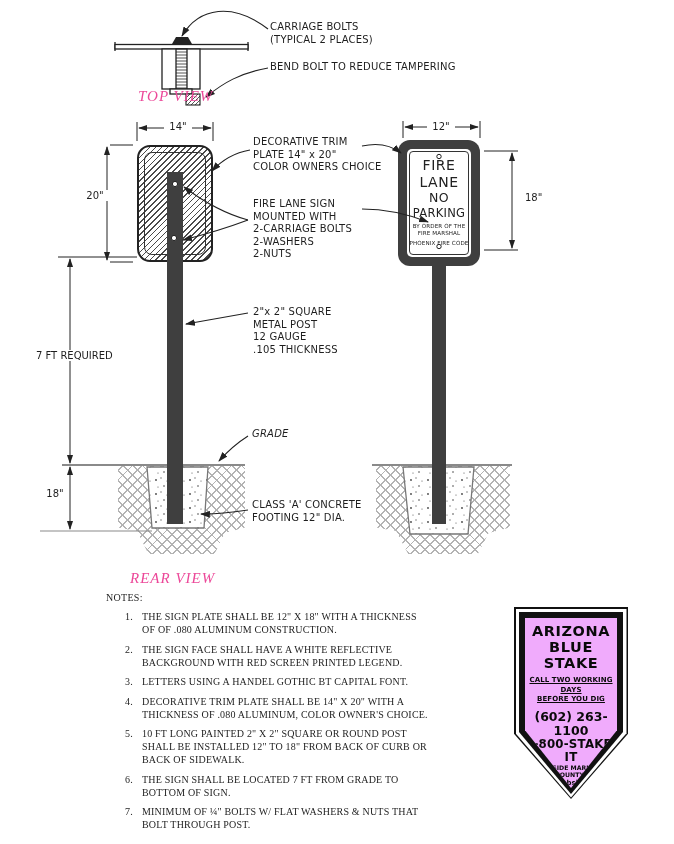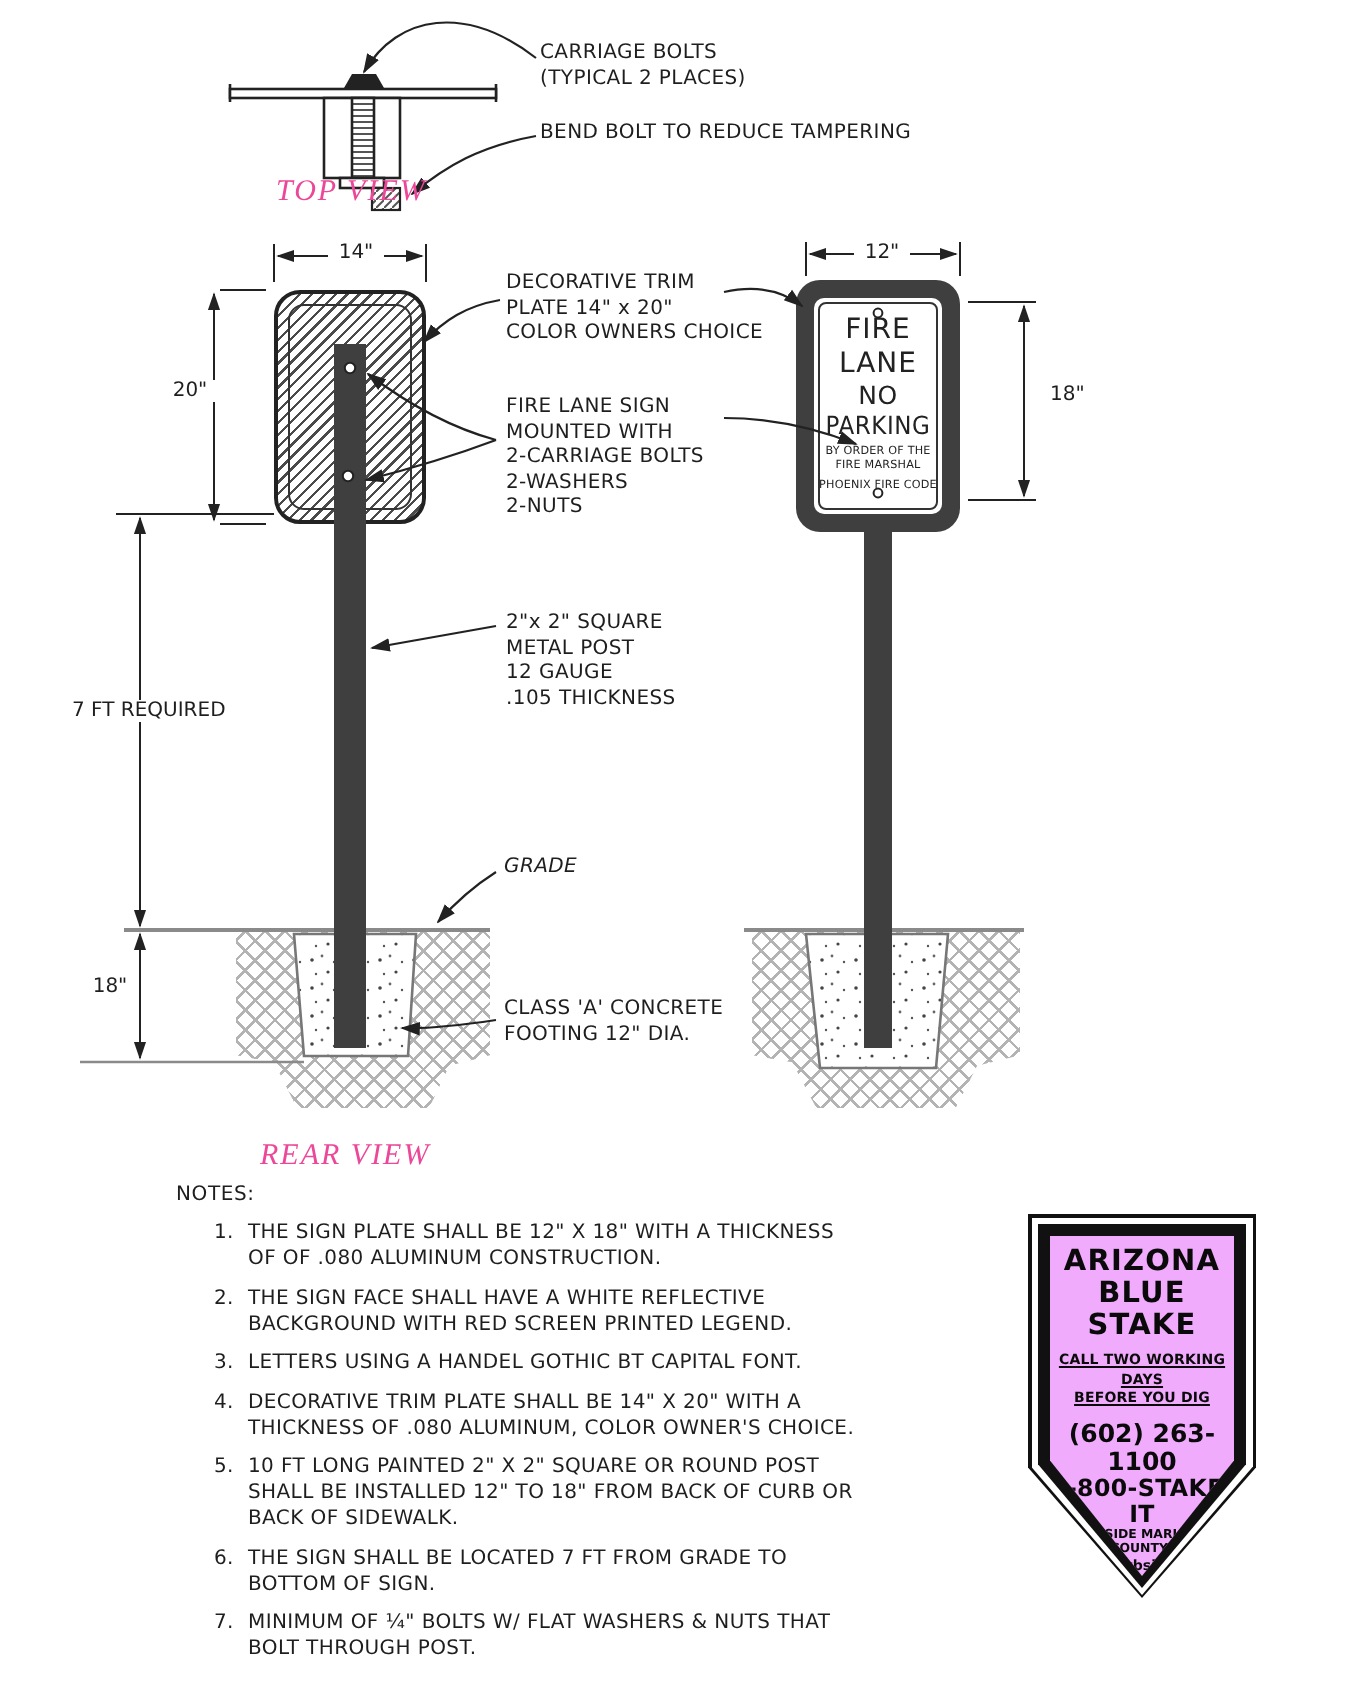--- a/index.html
+++ b/index.html
@@ -30,21 +30,21 @@
     background:
       repeating-linear-gradient(45deg,transparent 0 2.2px,#b3b3b3 2.2px 3.6px,transparent 3.6px 7px),
       repeating-linear-gradient(135deg,transparent 0 2.2px,#b3b3b3 2.2px 3.6px,transparent 3.6px 7px),
       #fff;}
   #ground-rear{left:118px;top:466px;width:127px;height:88px;
     clip-path:polygon(0 0,100% 0,100% 70%,84% 76%,76% 100%,24% 100%,15% 74%,0 70%);}
   #ground-front{left:376px;top:466px;width:134px;height:88px;
     clip-path:polygon(0 0,100% 0,100% 70%,84% 76%,76% 100%,24% 100%,15% 74%,0 70%);}
   #svg-overlay{position:absolute;left:0;top:0;z-index:5;pointer-events:none;}
   
-  #notes{left:88px;top:592px;width:430px;z-index:10;}
+  #notes{left:106px;top:592px;width:430px;z-index:10;font-family:Liberation Serif, serif;}
   #notes-heading{font-size:10px;margin-bottom:7px;letter-spacing:.3px;}
   .note{display:flex;margin-bottom:6.5px;font-size:10px;line-height:13px;letter-spacing:.2px;}
   .note .num{width:17px;flex:none;margin-left:19px;}
   
   .pent{position:absolute;clip-path:polygon(0 0,100% 0,100% 66%,50% 100%,0 66%);}
   #badge-o1{left:514px;top:607px;width:114px;height:192px;background:#111;z-index:10;}
   #badge-o2{left:515.5px;top:608.5px;width:111px;height:189px;background:#fff;z-index:11;}
   #badge-o3{left:519px;top:612px;width:104px;height:182px;background:#111;z-index:12;}
   #badge-in{left:525px;top:618px;width:92px;height:170px;background:#f0abfc;z-index:13;text-align:center;color:#0a0a0a;}
   .bz1{font-size:14.5px;font-weight:bold;letter-spacing:.6px;line-height:16px;}

